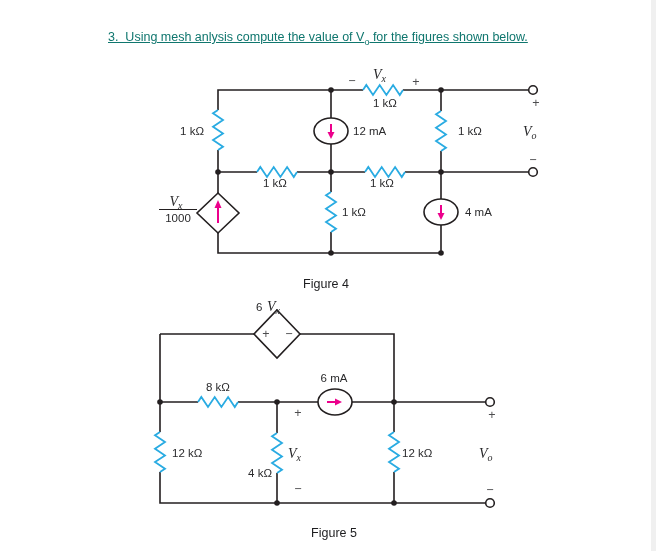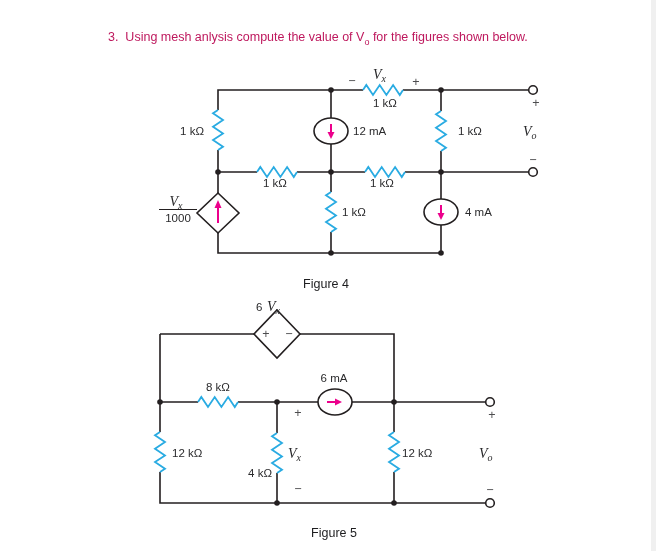--- a/index.html
+++ b/index.html
@@ -1,19 +1,19 @@
 <!DOCTYPE html>
 <html><head>
 <meta charset="utf-8">
 <style>
   html,body{margin:0;padding:0;background:#ffffff;}
   .page{position:relative;width:656px;height:551px;background:#ffffff;overflow:hidden;
         font-family:"Liberation Sans",sans-serif;}
   .edge-strip{position:absolute;top:0;right:0;width:5px;height:551px;background:#f0f0f0;}
-  .title{position:absolute;left:108px;top:30px;font-size:12.5px;color:#be185d;white-space:pre;}
+  .title{position:absolute;left:108px;top:30px;font-size:12.5px;color:#0f766e;white-space:pre;text-decoration:underline;}
   .title sub{font-size:9px;}
   svg{position:absolute;left:0;top:0;}
   .wire{stroke:#231f20;stroke-width:1.6;fill:none;}
   .res{stroke:#29abe2;stroke-width:1.8;fill:none;stroke-linejoin:miter;}
   .src{fill:#ffffff;stroke:#231f20;stroke-width:1.6;}
   .dot{fill:#231f20;stroke:none;}
   .term{fill:#ffffff;stroke:#231f20;stroke-width:1.6;}
   .arrow-line{stroke:#ec008c;stroke-width:2;fill:none;}
   .arrow-head{fill:#ec008c;stroke:none;}
   .lbl{font-family:"Liberation Sans",sans-serif;font-size:11.5px;fill:#2a2a2c;}

